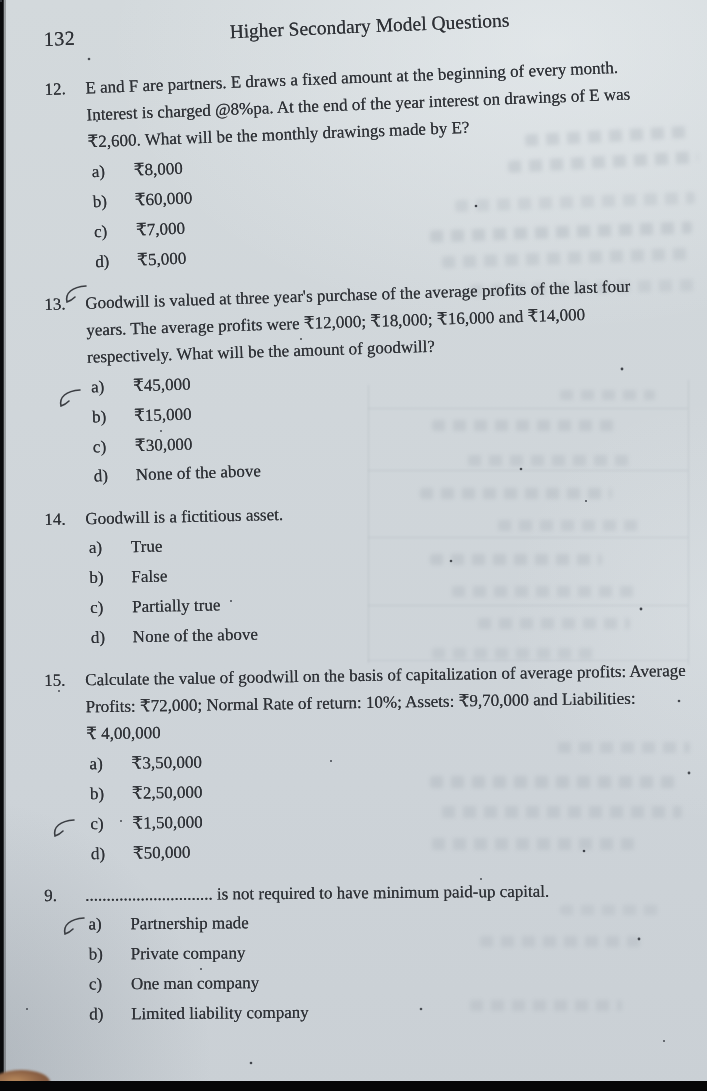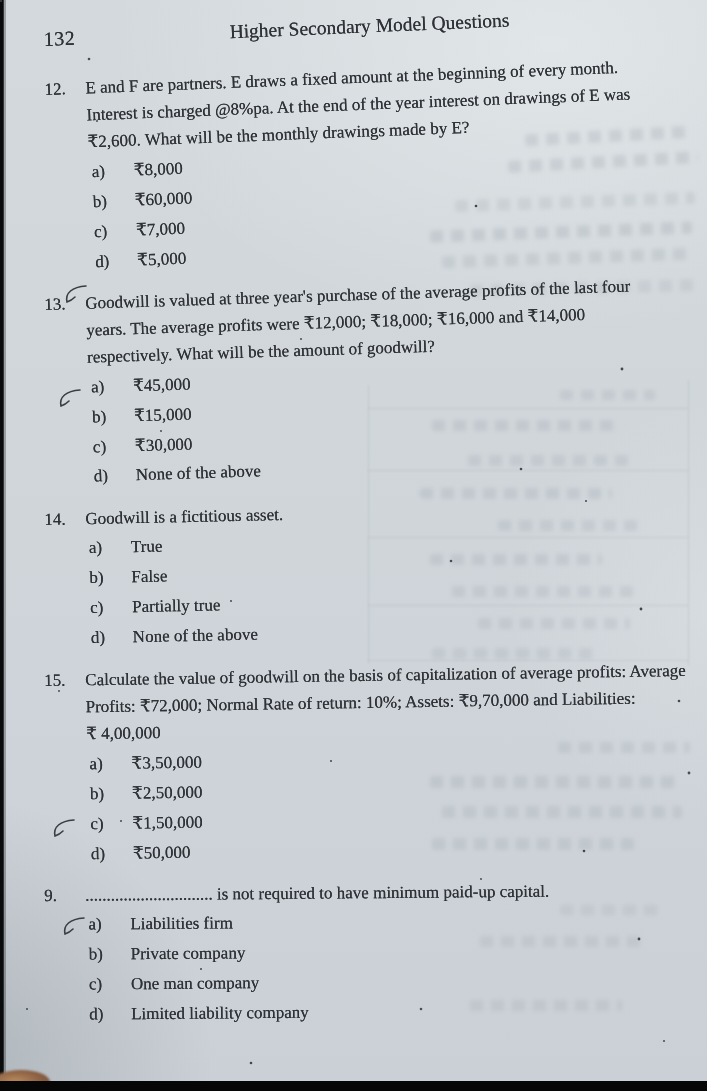--- a/index.html
+++ b/index.html
@@ -217,21 +217,21 @@
         <section class="question" style="transform: rotate(-0.5deg);">
           <div class="q-head">
             <span class="q-num">9.</span>
             <div class="q-body">
               <div class="qline" style="font-size: 17px;">.............................. is not required to have minimum paid-up capital.</div>
             </div>
           </div>
           <div class="options">
             <div class="option">
               <span class="opt-label">a)</span>
-              <span class="opt-text">Liabilities firm</span>
+              <span class="opt-text">Partnership made</span>
             </div>
             <div class="option">
               <span class="opt-label">b)</span>
               <span class="opt-text">Private company</span>
             </div>
             <div class="option">
               <span class="opt-label">c)</span>
               <span class="opt-text">One man company</span>
             </div>
             <div class="option">

